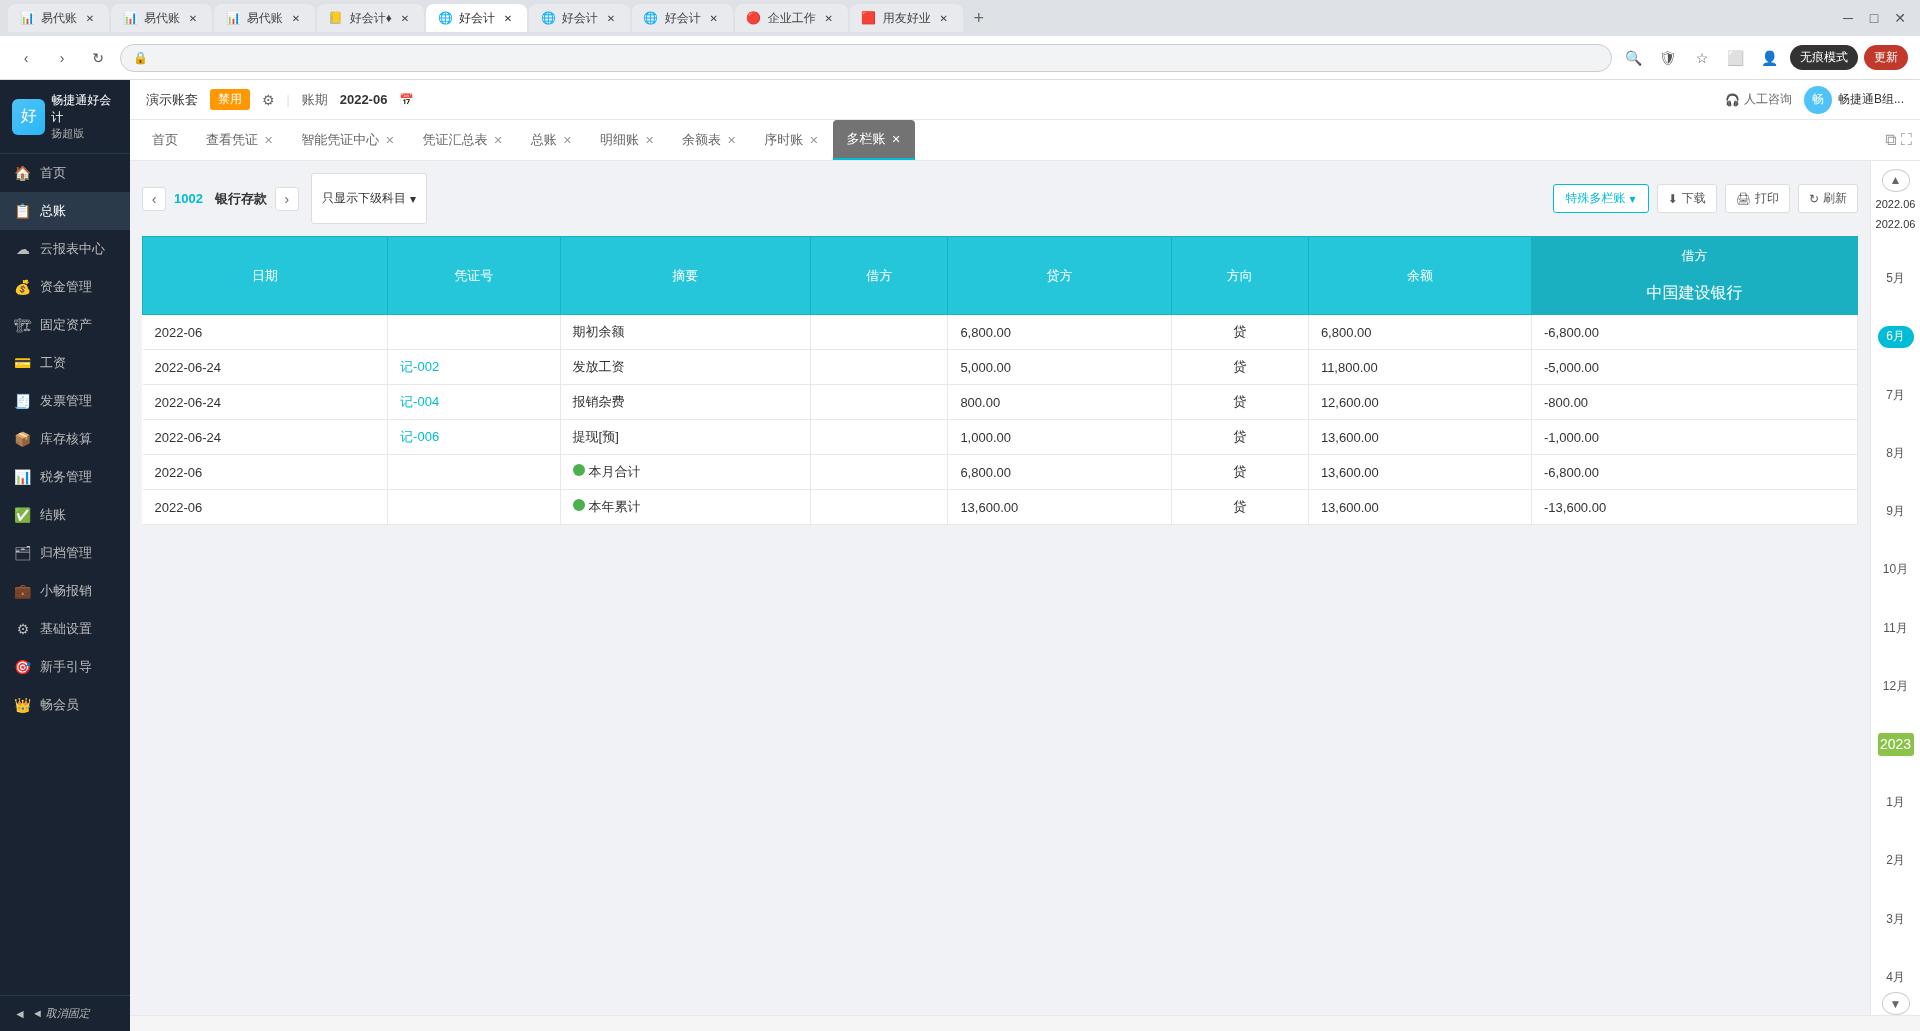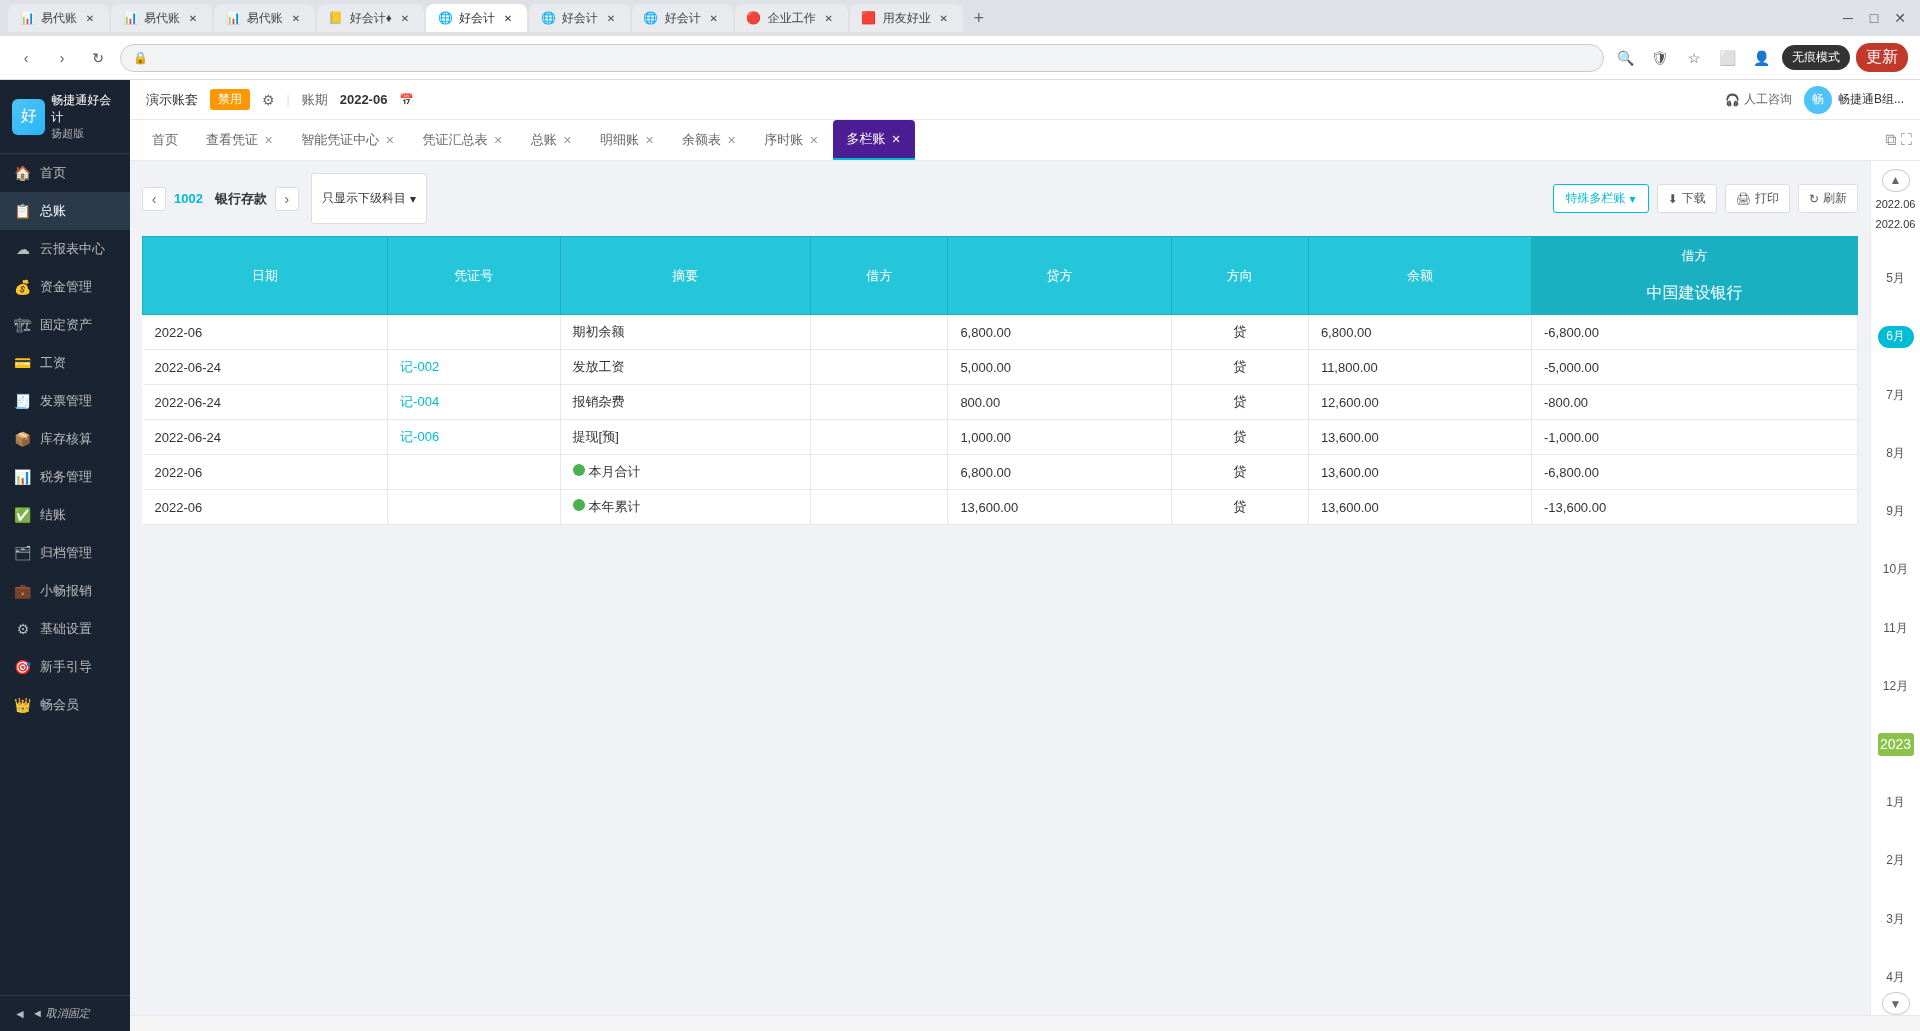--- a/index.html
+++ b/index.html
@@ -13,21 +13,21 @@
     .tab-new { width: 28px; height: 28px; display: flex; align-items: center; justify-content: center; cursor: pointer; font-size: 18px; color: #666; }
     .browser-btn { width: 24px; height: 24px; display: flex; align-items: center; justify-content: center; cursor: pointer; font-size: 14px; color: #555; }
 
     
     .address-bar { background: #fff; height: 44px; display: flex; align-items: center; padding: 0 12px; gap: 8px; border-bottom: 1px solid #ddd; }
     .nav-btn { width: 28px; height: 28px; display: flex; align-items: center; justify-content: center; cursor: pointer; border-radius: 50%; font-size: 14px; color: #555; }
     .url-bar { flex: 1; height: 28px; border: 1px solid #ccc; border-radius: 14px; padding: 0 12px; font-size: 12px; color: #333; display: flex; align-items: center; background: #f1f3f4; }
     .address-actions { display: flex; gap: 6px; align-items: center; }
     .addr-btn { width: 28px; height: 28px; display: flex; align-items: center; justify-content: center; cursor: pointer; border-radius: 50%; font-size: 14px; color: #555; }
     .wuhen-btn { background: #333; color: #fff; border-radius: 14px; padding: 4px 10px; font-size: 12px; cursor: pointer; }
-    .update-btn { background: #c0392b; color: #fff; border-radius: 14px; padding: 4px 10px; font-size: 16px; cursor: pointer; }
+    .update-btn { background: #c0392b; color: #fff; border-radius: 14px; padding: 4px 10px; font-size: 12px; cursor: pointer; }
 
     
     .app-layout { display: flex; height: calc(1031px - 80px); }
 
     
     .sidebar { width: 130px; background: #1a2332; display: flex; flex-direction: column; color: #fff; flex-shrink: 0; }
     .sidebar-logo { padding: 12px; display: flex; align-items: center; gap: 6px; border-bottom: 1px solid #2a3a4a; }
     .logo-icon { width: 36px; height: 36px; background: linear-gradient(135deg, #4fc3f7, #29b6f6); border-radius: 6px; display: flex; align-items: center; justify-content: center; font-size: 16px; color: #fff; }
     .sidebar-nav { flex: 1; overflow-y: auto; }
     .nav-item { display: flex; align-items: center; gap: 8px; padding: 10px 14px; cursor: pointer; color: #bbb; font-size: 13px; }
@@ -290,21 +290,21 @@
         <span class="page-tab-close">✕</span>
       </div>
       <div class="page-tab">
         <span>余额表</span>
         <span class="page-tab-close">✕</span>
       </div>
       <div class="page-tab">
         <span>序时账</span>
         <span class="page-tab-close">✕</span>
       </div>
-      <div class="page-tab active" style="background:#4c1d95;color:#fff;border-radius:4px 4px 0 0;">
+      <div class="page-tab active" style="background:#737373;color:#fff;border-radius:4px 4px 0 0;">
         <span>多栏账</span>
         <span class="page-tab-close" style="color:#fff;">✕</span>
       </div>
       <div class="tab-bar-right">
         <div style="cursor:pointer;font-size:16px;color:#999;">⧉</div>
         <div style="cursor:pointer;font-size:16px;color:#999;">⛶</div>
       </div>
     </div>
 
     <div class="content-area">

